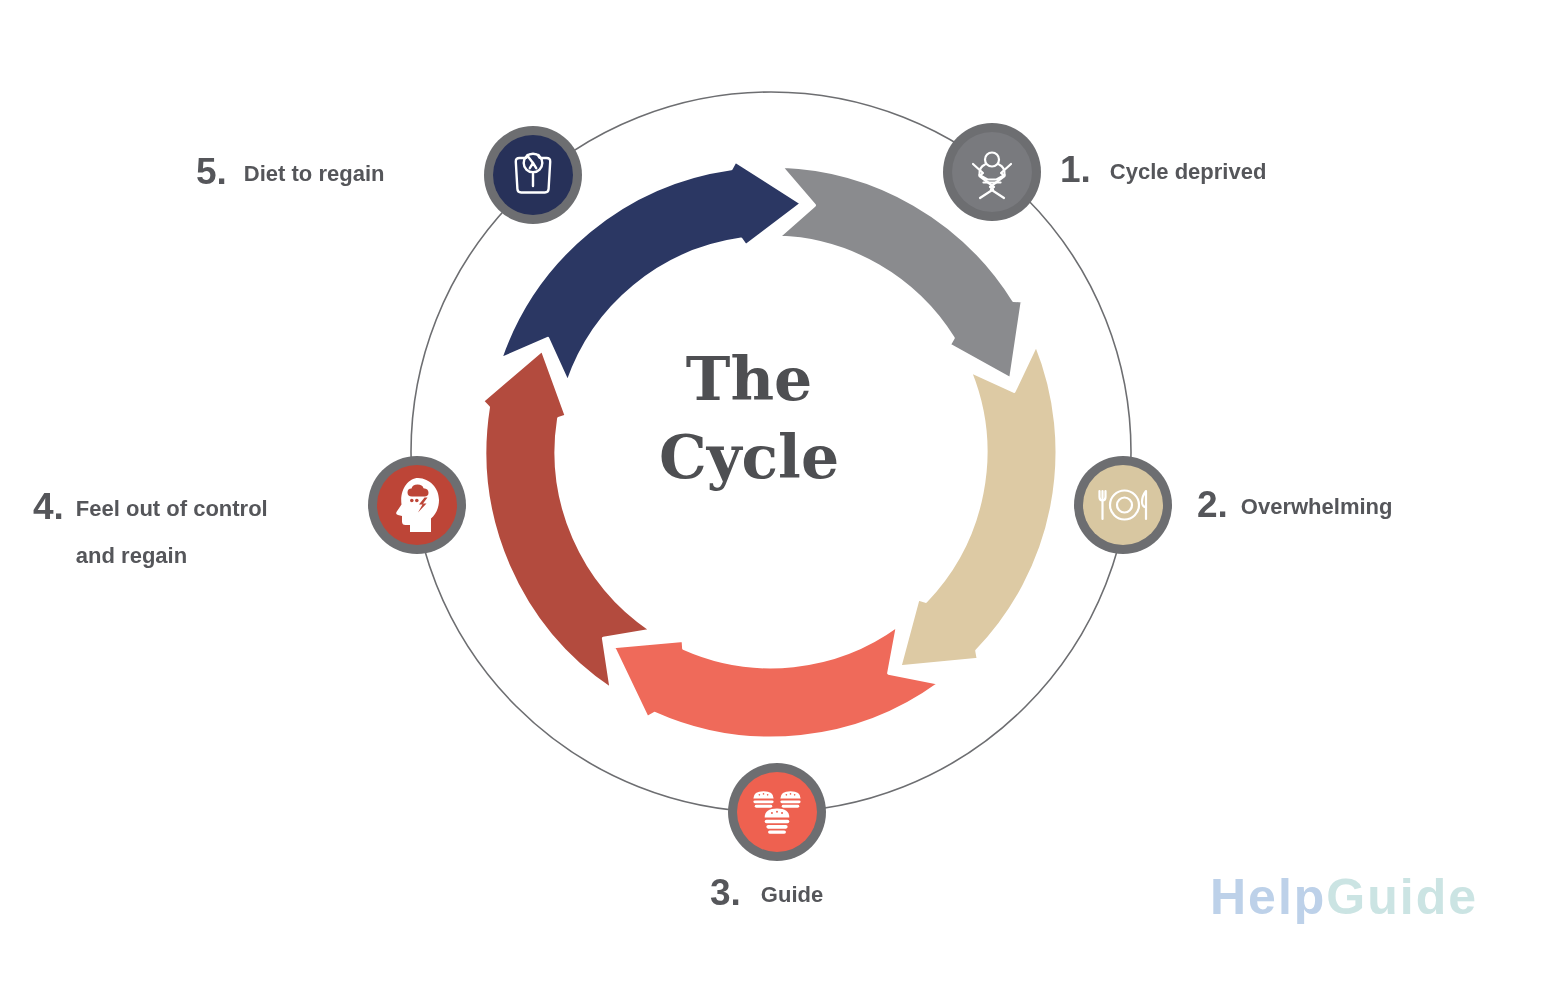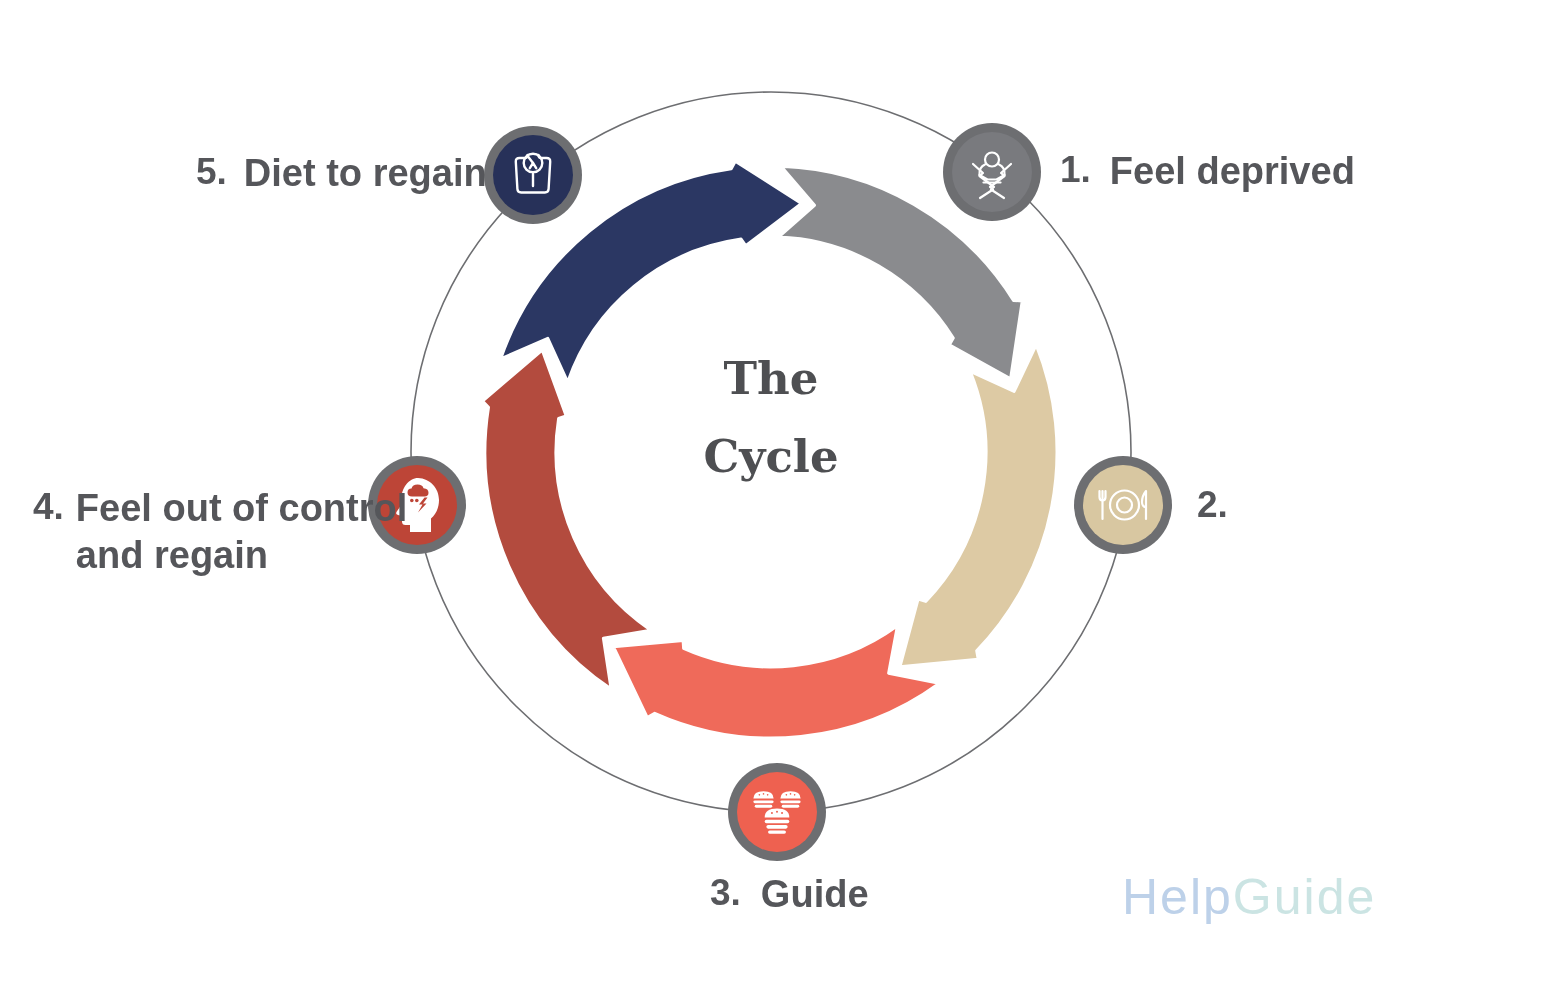--- a/index.html
+++ b/index.html
@@ -9,67 +9,67 @@
     height: 989px;
     background: #ffffff;
     overflow: hidden;
     font-family: "Liberation Sans", sans-serif;
   }
   #diagram-svg { position: absolute; left: 0; top: 0; width: 1541px; height: 989px; }
 
   
   .cycle-title {
     position: absolute;
-    left: 771px; top: 340px;
+    left: 749px; top: 340px;
     transform: translateX(-50%);
     text-align: center;
     font-family: "DejaVu Serif", "Liberation Serif", serif;
     font-weight: bold;
-    font-size: 45px;
+    font-size: 60px;
     line-height: 78px;
     color: #4e4f52;
     white-space: nowrap;
   }
 
   
   .step {
     position: absolute;
     display: flex;
     align-items: flex-start;
     color: #55565a;
     white-space: nowrap;
   }
   .step .num {
     font-size: 37px;
     font-weight: bold;
     line-height: 37px;
     margin-top: 3px;
   }
   .step .lines {
-    font-size: 38px;
+    font-size: 22px;
     font-weight: bold;
     line-height: 47px;
   }
   .step1 { left: 1060px; top: 148px; }
   .step1 .num { margin-right: 19px; }
   .step2 { left: 1197px; top: 483px; }
   .step2 .num { margin-right: 13px; }
   .step3 { left: 710px; top: 871px; }
   .step3 .num { margin-right: 20px; }
   .step4 { left: 33px; top: 485px; }
   .step4 .num { margin-right: 12px; }
   .step5 { left: 196px; top: 150px; }
   .step5 .num { margin-right: 17px; }
 
   
   .logo {
     position: absolute;
-    left: 1122px; top: 872px;
+    left: 1210px; top: 872px;
     font-size: 50px;
-    font-weight: normal;
+    font-weight: bold;
     letter-spacing: 2px;
     line-height: 50px;
     white-space: nowrap;
   }
   .logo-help  { color: #bdd1e9; }
   .logo-guide { color: #cbe4e3; }
 </style>
 </head>
 <body>
 
@@ -176,27 +176,28 @@
     </svg>
 
   <div class="cycle-title">
     <div>The</div>
     <div>Cycle</div>
   </div>
 
   <div class="step step1">
     <span class="num">1.</span>
     <div class="lines">
-      <div>Feel deprived</div>
+      <div>Cycle deprived</div>
     </div>
   </div>
 
   <div class="step step2">
     <span class="num">2.</span>
     <div class="lines">
+      <div>Overwhelming</div>
     </div>
   </div>
 
   <div class="step step3">
     <span class="num">3.</span>
     <div class="lines">
       <div>Guide</div>
     </div>
   </div>
 

